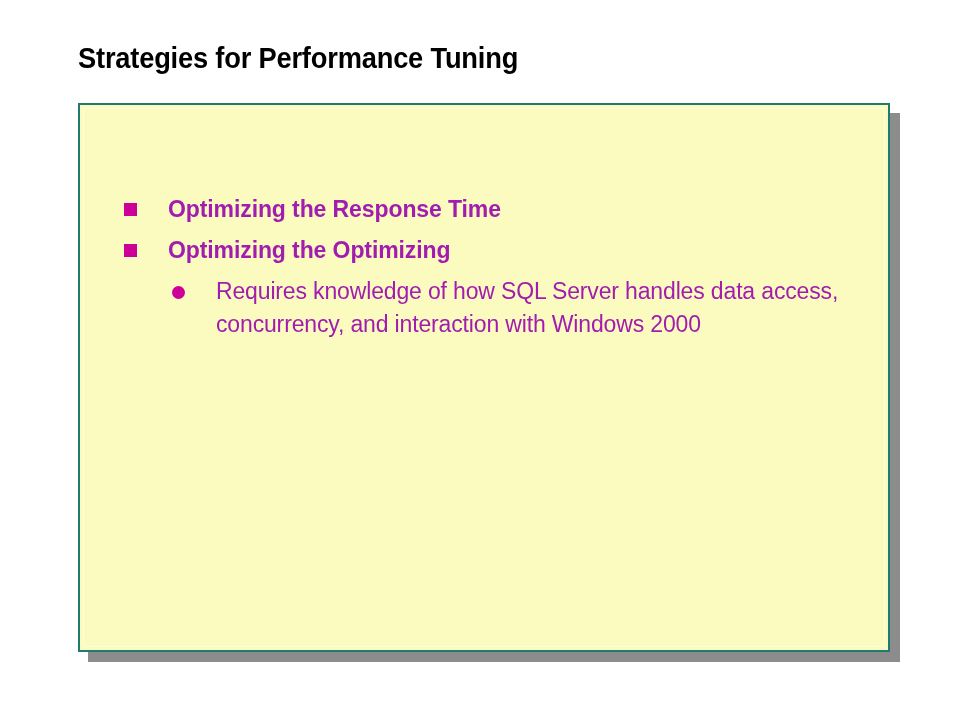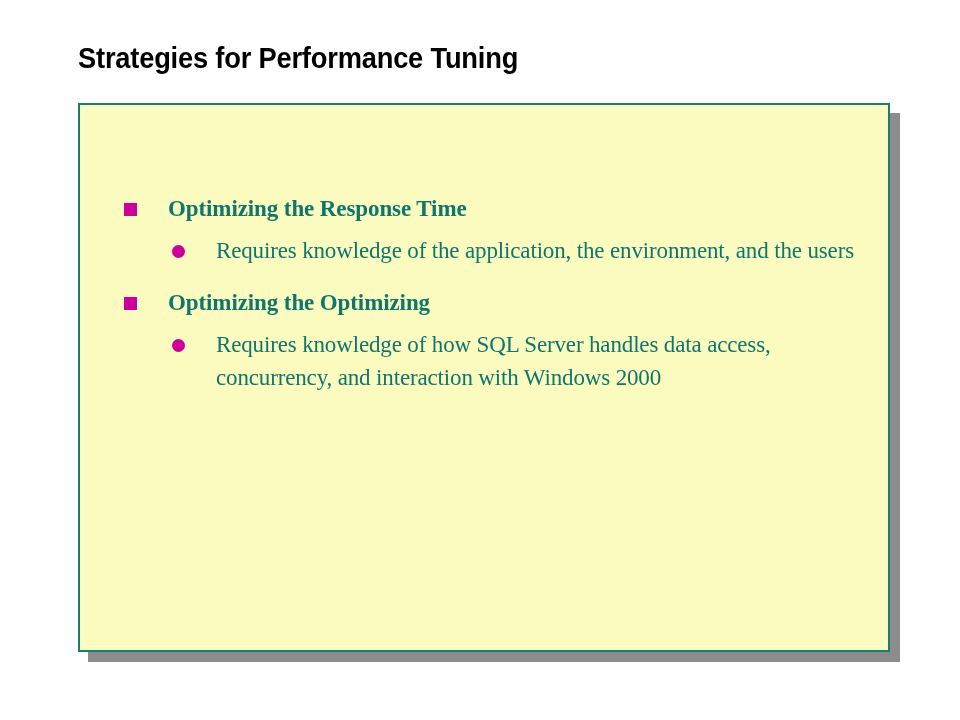--- a/index.html
+++ b/index.html
@@ -117,22 +117,21 @@
     left: 48px;
     top: 11px;
     width: 13px;
     height: 13px;
     background: #cc0099;
     border-radius: 50%;
   }
 
   .bullet-text {
     display: block;
-    color: #0f766e;
-    font-family: Liberation Serif, serif;
+    color: #a21caf;
   }
 
   .level-1 .bullet-text {
     font-size: 23px;
     font-weight: bold;
     line-height: 32px;
     letter-spacing: -0.1px;
   }
 
   .level-2 .bullet-text {
@@ -154,24 +153,20 @@
 
   <div id="content-panel">
 
     <div id="bullet-list">
 
       <div class="bullet-row level-1">
         <span class="bullet-mark square"></span>
         <span class="bullet-text">Optimizing the Response Time</span>
       </div>
 
-      <div class="bullet-row level-2">
-        <span class="bullet-mark dot"></span>
-        <span class="bullet-text">Requires knowledge of the application, the environment, and the users</span>
-      </div>
 
       <div class="bullet-row level-1">
         <span class="bullet-mark square"></span>
         <span class="bullet-text">Optimizing the Optimizing</span>
       </div>
 
       <div class="bullet-row level-2 last">
         <span class="bullet-mark dot"></span>
         <span class="bullet-text">Requires knowledge of how SQL Server handles data access, concurrency, and interaction with Windows 2000</span>
       </div>

